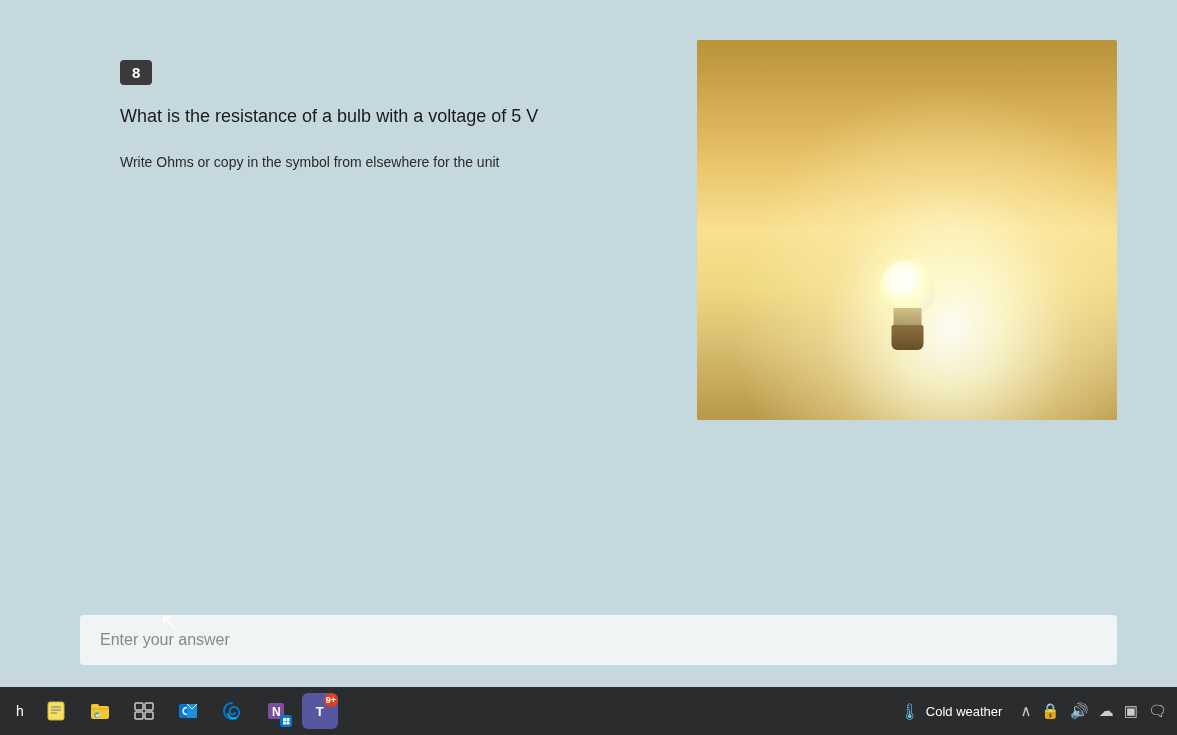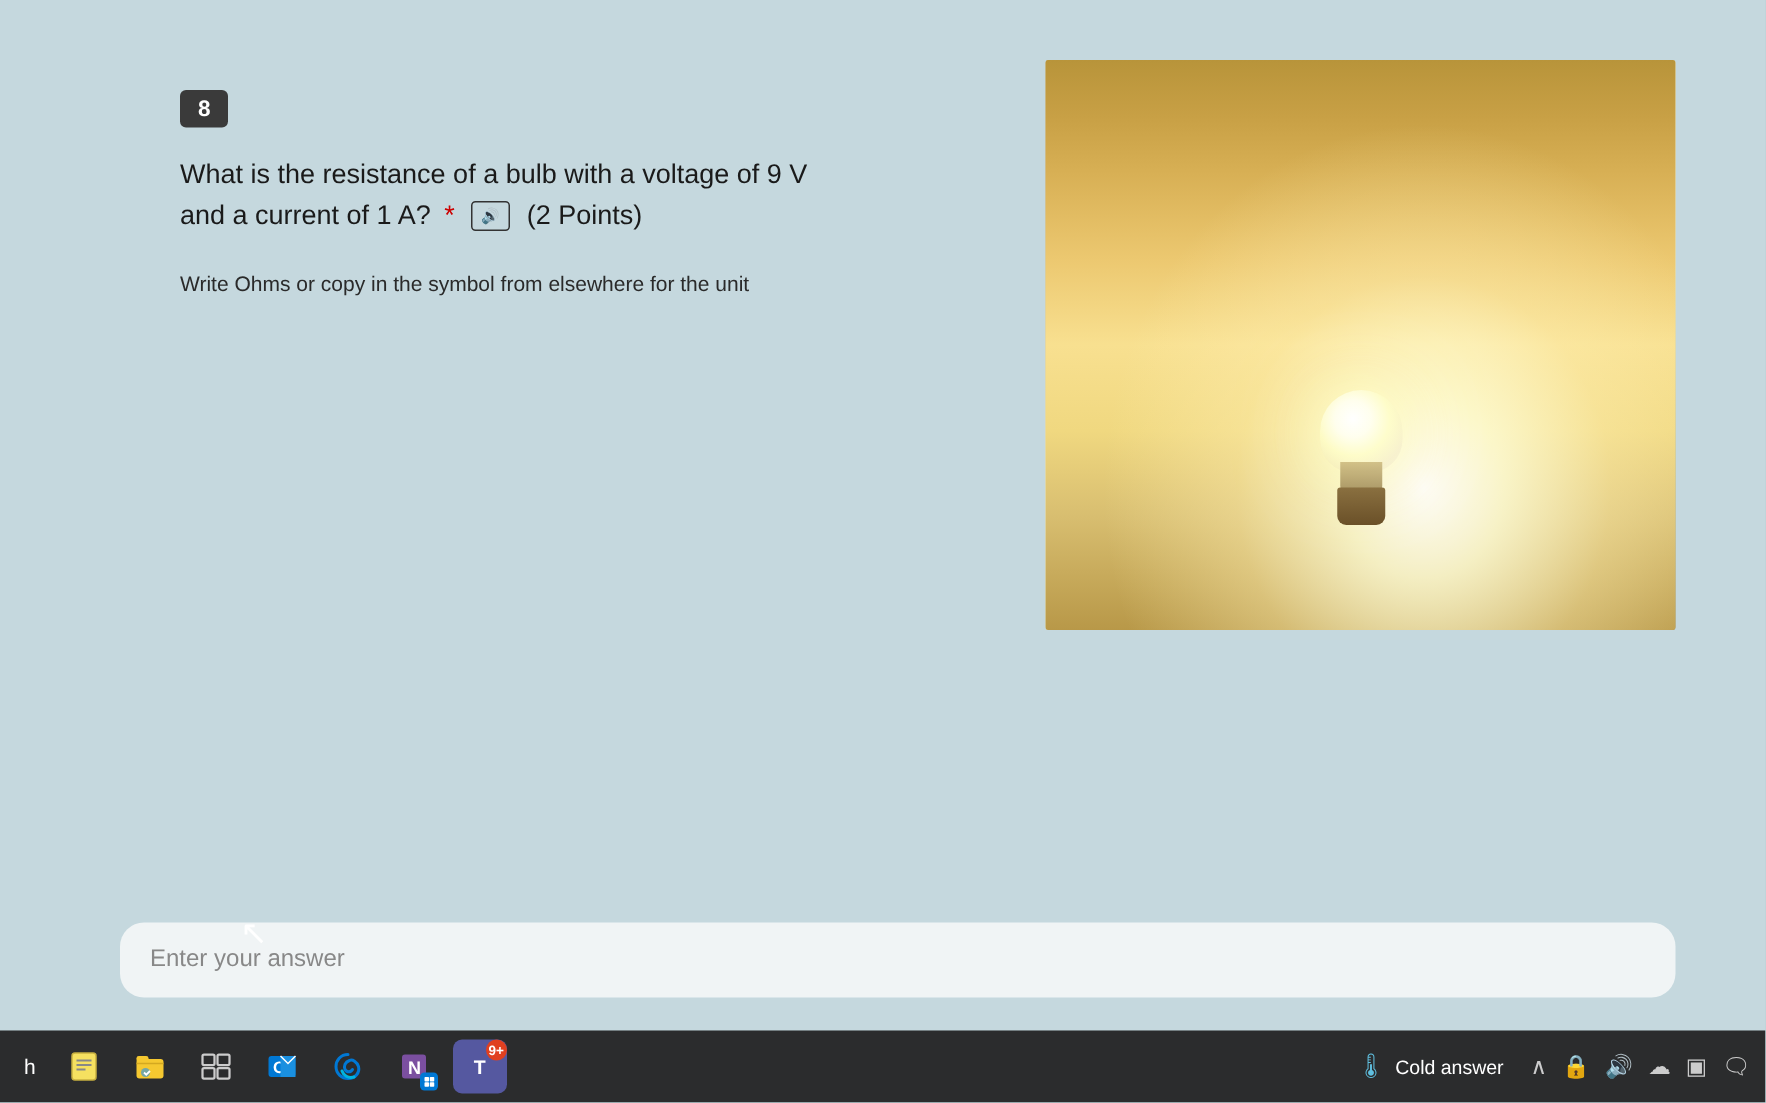--- a/index.html
+++ b/index.html
@@ -66,21 +66,21 @@
       right: 60px;
     }
 
     .answer-input {
       width: 100%;
       padding: 16px 20px;
       font-size: 16px;
       color: #888;
       background: #f0f4f5;
       border: none;
-      border-radius: 16px;
+      border-radius: 4px;
       outline: none;
       cursor: text;
     }
 
     .answer-input::placeholder {
       color: #888;
     }
 
     
     .image-panel {
@@ -256,29 +256,21 @@
       pointer-events: none;
     }
   </style>
 </head>
 <body>
 
 <div class="main-area">
   <div class="left-panel">
     <div class="question-number-badge">8</div>
     <div class="question-text">
-      <span>What is the resistance of a bulb with a voltage of 9 V</span><br>
-      <span>
-        <span>and a current of 1 A?</span>
-        <span style="color:#cc0000; margin-left:4px;">*</span>
-        <span style="margin-left:6px;">
-          <span style="display:inline-flex;align-items:center;justify-content:center;width:26px;height:20px;border:1.5px solid #333;border-radius:3px;font-size:10px;color:#333;vertical-align:middle;">🔊</span>
-        </span>
-        <span style="margin-left:6px;">(2 Points)</span>
-      </span>
+      <span>What is the resistance of a bulb with a voltage of 5 V</span><br>
     </div>
     <div class="hint-text">Write Ohms or copy in the symbol from elsewhere for the unit</div>
   </div>
 
   <div class="image-panel">
     <div class="bulb-image">
       <div class="bulb-body">
         <div class="bulb-globe"></div>
         <div class="bulb-neck"></div>
         <div class="bulb-base"></div>
@@ -359,21 +351,21 @@
     <div class="taskbar-app app-badge" style="position:relative;">
       <div style="background:#5558a0;border-radius:6px;width:36px;height:36px;display:flex;align-items:center;justify-content:center;color:white;font-size:13px;font-weight:700;">T</div>
       <div class="badge-count">9+</div>
     </div>
   </div>
 
   <div class="taskbar-right">
 
     <div class="weather-widget">
       <span class="thermometer-icon">🌡</span>
-      <span>Cold answer</span>
+      <span>Cold weather</span>
     </div>
 
     <div class="system-tray">
       <span class="tray-icon">∧</span>
       <span class="tray-icon">🔒</span>
       <span class="tray-icon">🔊</span>
       <span class="tray-icon">☁</span>
       <span class="tray-icon">▣</span>
       <span class="tray-icon">🗨</span>
     </div>

